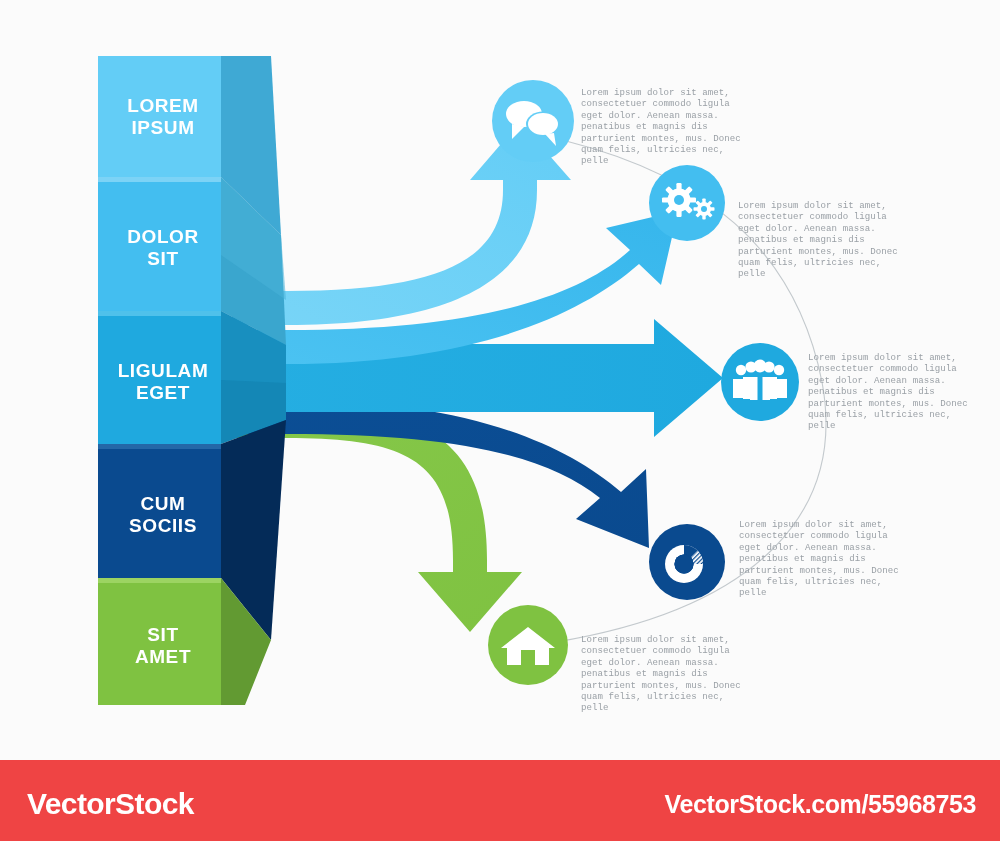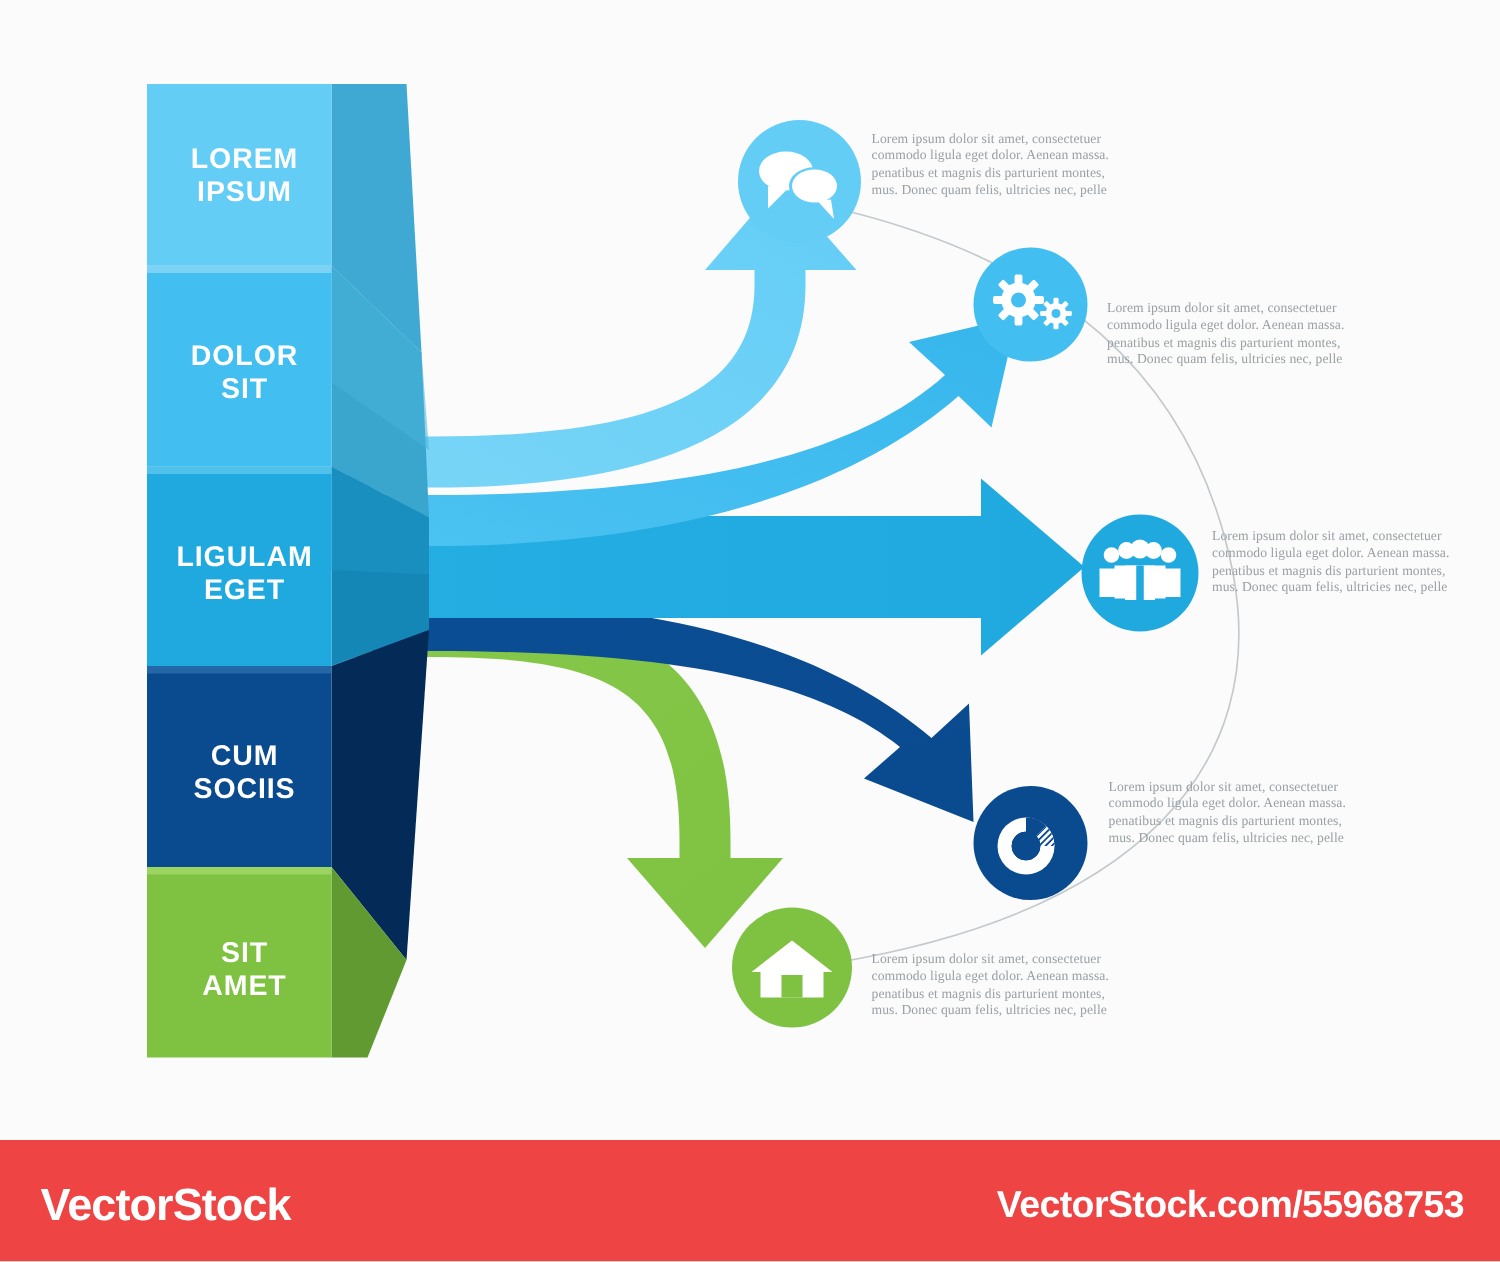--- a/index.html
+++ b/index.html
@@ -29,21 +29,21 @@
   .blk-label {
     font-family: "Liberation Sans", sans-serif;
     font-weight: bold;
     font-size: 19px;
     fill: #ffffff;
     text-anchor: middle;
     letter-spacing: 0.6px;
   }
   .body-text {
     position: absolute;
-    font-family: Liberation Serif, serif;
+    font-family: Liberation Mono, monospace;
     font-size: 9.1px;
     line-height: 11.4px;
     color: #9aa0a6;
     width: 172px;
     letter-spacing: 0.05px;
   }
   #footer {
     position: absolute;
     left: 0;
     top: 760px;

